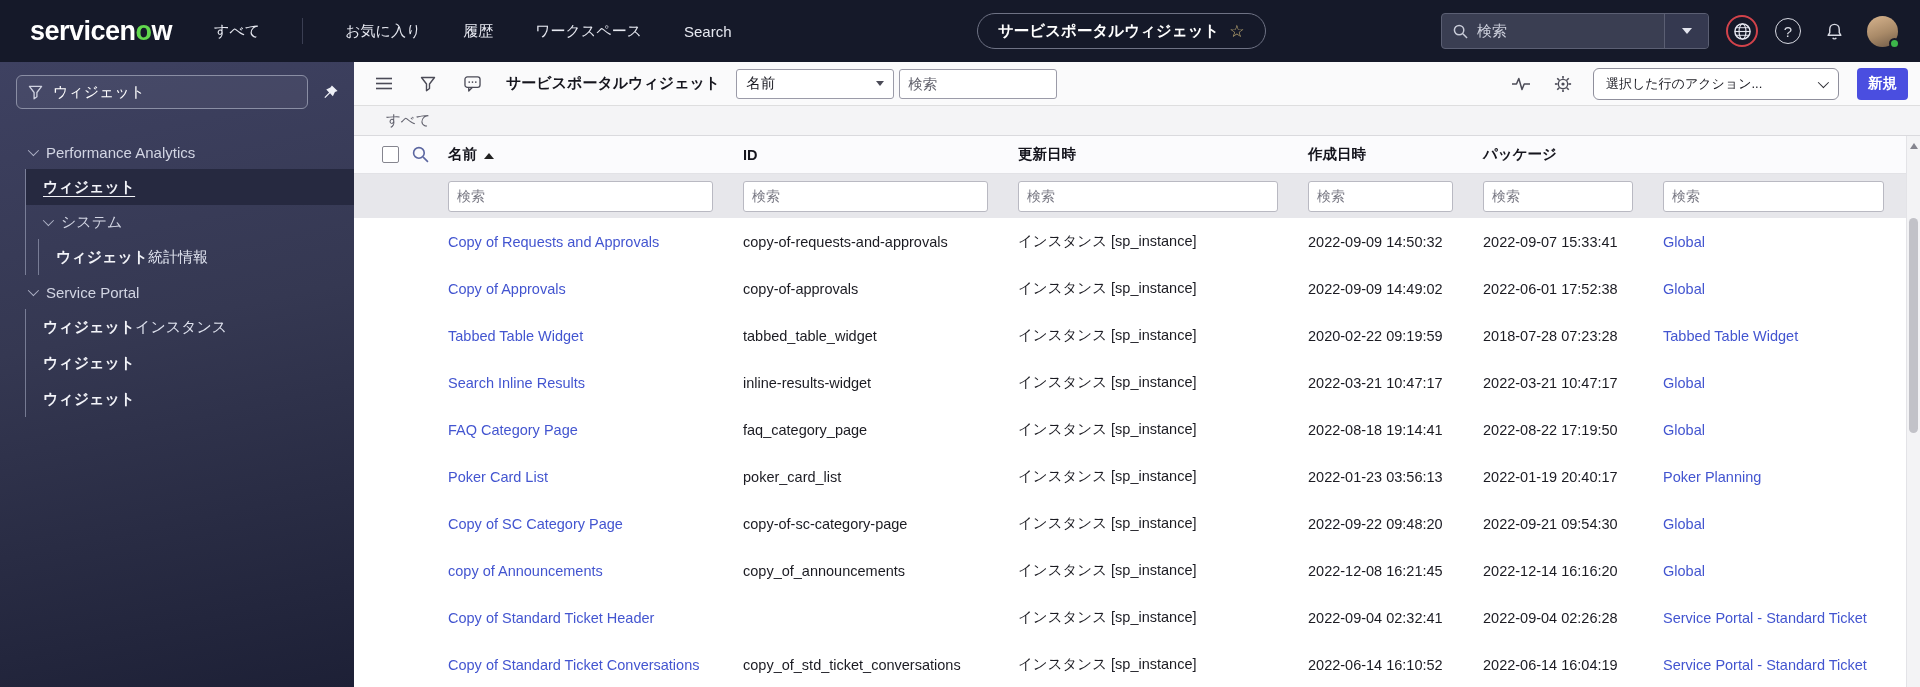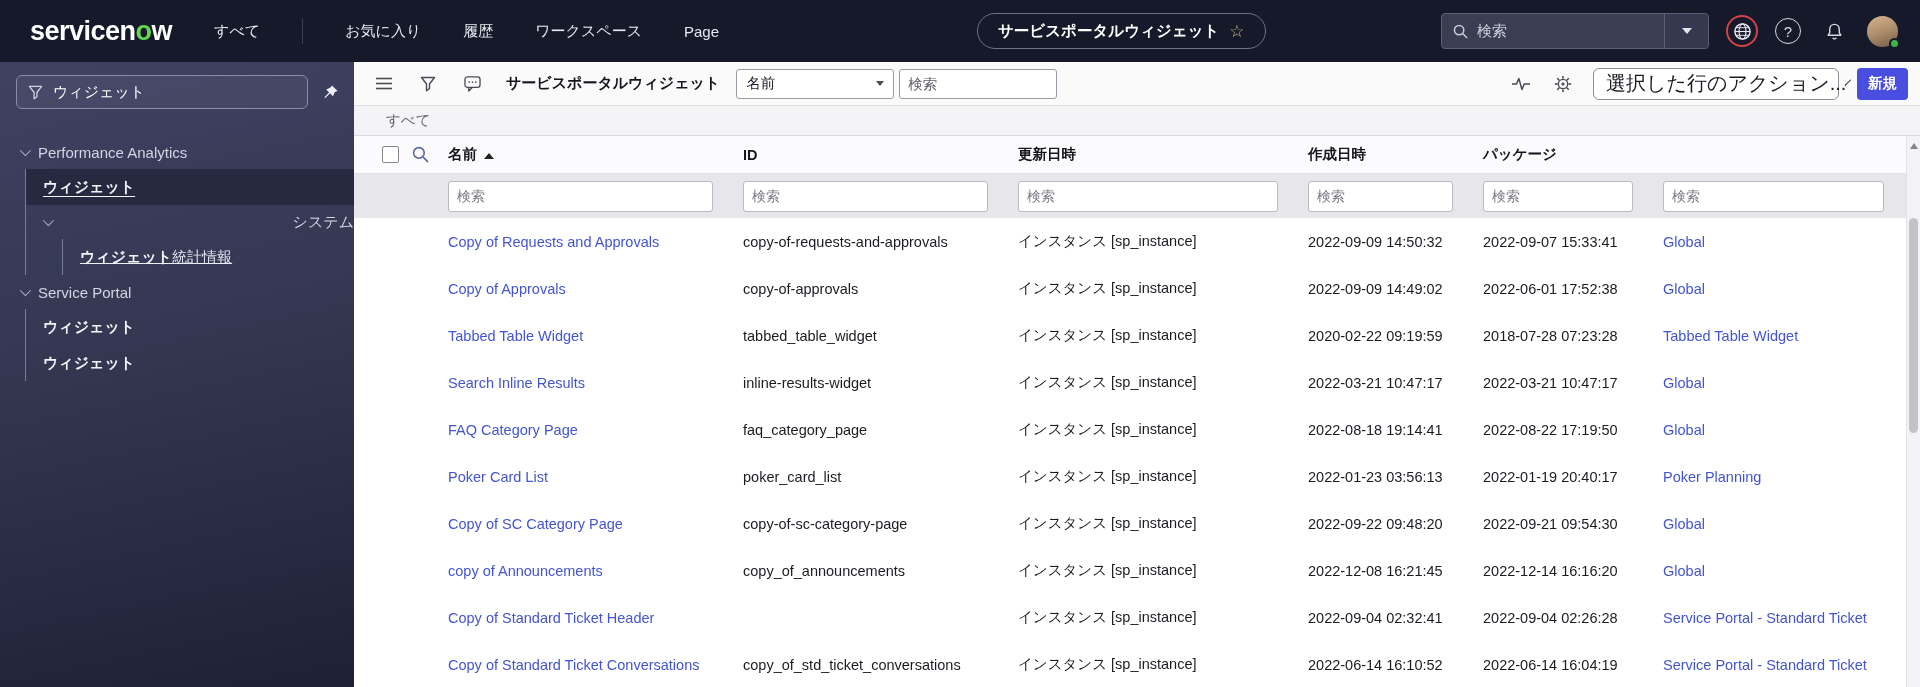--- a/index.html
+++ b/index.html
@@ -26,41 +26,41 @@
   .qmark { width:26px; height:26px; border:1.5px solid #d8dae3; border-radius:50%; display:flex; align-items:center; justify-content:center; font-size:15px; color:#d8dae3; cursor:pointer; }
   .avatar { width:31px; height:31px; border-radius:50%; background:linear-gradient(160deg,#d7b48e 0%,#a98a68 55%,#6f5a47 100%); position:relative; cursor:pointer; }
   .avatar .presence { position:absolute; right:-2px; bottom:-2px; width:11px; height:11px; border-radius:50%; background:#3cb54a; border:2px solid #151929; }
 
   
   .sidebar { position:absolute; top:62px; left:0; width:354px; bottom:0; background:linear-gradient(168deg,#3e4161 0%,#353852 42%,#1d2036 100%); color:#eef0f6; z-index:20; }
   .sb-filterbar { display:flex; align-items:center; gap:10px; margin:13px 12px 0 16px; }
   .sb-filter { flex:1; height:34px; border:1px solid #8a8ea4; border-radius:6px; background:rgba(255,255,255,0.05); display:flex; align-items:center; gap:10px; padding-left:11px; font-size:15px; color:#fff; }
   .sb-pin { width:24px; height:24px; display:flex; align-items:center; justify-content:center; cursor:pointer; }
   .sb-tree { margin-top:26px; font-size:15px; }
-  .tree-section { display:flex; align-items:center; gap:10px; height:34px; padding-left:20px; color:#d2d5e3; cursor:pointer; }
+  .tree-section { display:flex; align-items:center; gap:10px; height:34px; padding-left:28px; color:#d2d5e3; cursor:pointer; }
   .chev { width:8px; height:8px; border-right:1.6px solid #aeb2c6; border-bottom:1.6px solid #aeb2c6; transform:rotate(45deg) translateY(-2px); flex:0 0 auto; }
   .tree-children { margin-left:25px; border-left:1px solid rgba(186,191,213,0.5); }
   .tree-item { display:flex; align-items:center; height:36px; padding-left:17px; color:#f2f3f8; cursor:pointer; white-space:nowrap; }
   .tree-item b { font-weight:bold; }
   .tree-item .rest { font-weight:normal; color:#dfe2ee; }
   .tree-item.selected { background:#262940; }
   .tree-item.selected b { text-decoration:underline; text-underline-offset:4px; }
-  .tree-section.sub { padding-left:17px;justify-content:space-between; }
+  .tree-section.sub { padding-left:17px; }
 
   
   .main { position:absolute; top:62px; left:354px; right:0; bottom:0; background:#fff; }
   .toolbar { position:absolute; top:0; left:0; right:0; height:44px; background:#fafafb; border-bottom:1px solid #dededf; display:flex; align-items:center; padding-left:18px; }
   .tb-icon { width:24px; height:24px; margin-right:20px; display:flex; align-items:center; justify-content:center; cursor:pointer; color:#4b4b57; }
   .tb-title { font-weight:bold; font-size:15px; color:#15151d; margin:0 16px 0 2px; white-space:nowrap; }
   .tb-select { width:158px; height:30px; background:#fff; border:1px solid #9b9ba8; border-radius:3px; display:flex; align-items:center; justify-content:space-between; padding:0 9px; font-size:14.5px; color:#1a1a22; cursor:pointer; }
   .tb-select .tri-down { border-top-color:#4b4b57; border-left-width:4px; border-right-width:4px; border-top-width:5px; }
   .tb-input { width:158px; height:30px; border:1px solid #9b9ba8; border-radius:3px; margin-left:5px; font-size:14.5px; padding:0 8px; font-family:inherit; color:#1a1a22; }
   .tb-input::placeholder { color:#60606b; opacity:1; }
   .tb-right { margin-left:auto; display:flex; align-items:center; gap:18px; margin-right:12px; }
-  .actions-select { width:246px; height:32px; background:#fff; border:1px solid #8f8f9c; border-radius:6px; display:flex; align-items:center; justify-content:space-between; padding:0 12px; font-size:20px; color:#1a1a22; cursor:pointer; white-space:nowrap; }
+  .actions-select { width:246px; height:32px; background:#fff; border:1px solid #8f8f9c; border-radius:6px; display:flex; align-items:center; justify-content:space-between; padding:0 12px; font-size:13px; color:#1a1a22; cursor:pointer; white-space:nowrap; }
   .chev-dark { width:8px; height:8px; border-right:1.8px solid #2c2c33; border-bottom:1.8px solid #2c2c33; transform:rotate(45deg) translateY(-2px); }
   .btn-new { height:32px; padding:0 11px; background:#4a4ee0; color:#fff; font-weight:bold; font-size:14.5px; border:none; border-radius:4px; cursor:pointer; font-family:inherit; }
 
   .breadcrumb-row { position:absolute; top:44px; left:0; right:0; height:30px; background:#f4f4f6; border-bottom:1px solid #dadade; display:flex; align-items:center; padding-left:32px; font-size:14.5px; color:#62626e; }
 
   .grid { display:grid; grid-template-columns:86px 295px 275px 290px 175px 180px 1fr; align-items:center; }
   .thead { position:absolute; top:74px; left:0; right:14px; height:38px; background:#fbfbfd; border-bottom:1px solid #e2e2e6; font-weight:bold; font-size:14.5px; color:#15151d; }
   .thead .cell, .tfilter .cell, .trow .cell { padding-left:8px; overflow:hidden; white-space:nowrap; }
   .cell-controls { display:flex; align-items:center; gap:13px; padding-left:28px !important; }
   .checkbox { width:17px; height:17px; border:1.5px solid #85858f; border-radius:2px; background:#fff; cursor:pointer; flex:0 0 auto; }
@@ -83,21 +83,21 @@
 <body>
 
 <header class="top-header">
   <div class="logo"><span>servicen</span><span class="accent">o</span><span>w</span></div>
   <nav class="hnav">
     <span class="itm">すべて</span>
     <span class="hdr-divider"></span>
     <span class="itm">お気に入り</span>
     <span class="itm">履歴</span>
     <span class="itm">ワークスペース</span>
-    <span class="itm">Page</span>
+    <span class="itm">Search</span>
   </nav>
 
   <div class="ctx-pill">
     <span class="pill-label">サービスポータルウィジェット</span>
     <span class="star">☆</span>
   </div>
 
   <div class="hdr-right">
     <div class="hdr-search">
       <div class="sfield">
@@ -154,31 +154,34 @@
       <span>Performance Analytics</span>
     </div>
     <div class="tree-children">
       <div class="tree-item selected">
         <span><b>ウィジェット</b><span class="rest"></span></span>
       </div>
       <div class="tree-section sub">
         <span class="chev"></span>
         <span>システム</span>
       </div>
-      <div class="tree-children" style="margin-left:36px;text-decoration:underline;">
+      <div class="tree-children" style="margin-left:12px;">
         <div class="tree-item">
           <span><b>ウィジェット</b><span class="rest">統計情報</span></span>
         </div>
       </div>
     </div>
     <div class="tree-section">
       <span class="chev"></span>
       <span>Service Portal</span>
     </div>
     <div class="tree-children">
+      <div class="tree-item">
+        <span><b>ウィジェット</b><span class="rest">インスタンス</span></span>
+      </div>
       <div class="tree-item">
         <span><b>ウィジェット</b><span class="rest"></span></span>
       </div>
     </div>
     <div class="tree-children">
       <div class="tree-item">
         <span><b>ウィジェット</b><span class="rest"></span></span>
       </div>
     </div>
   </nav>

